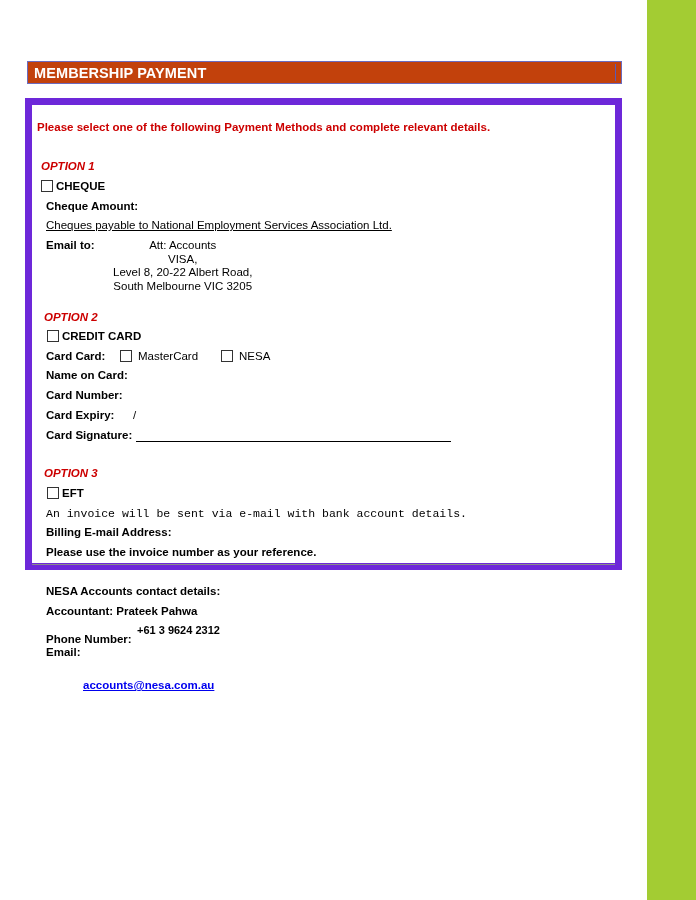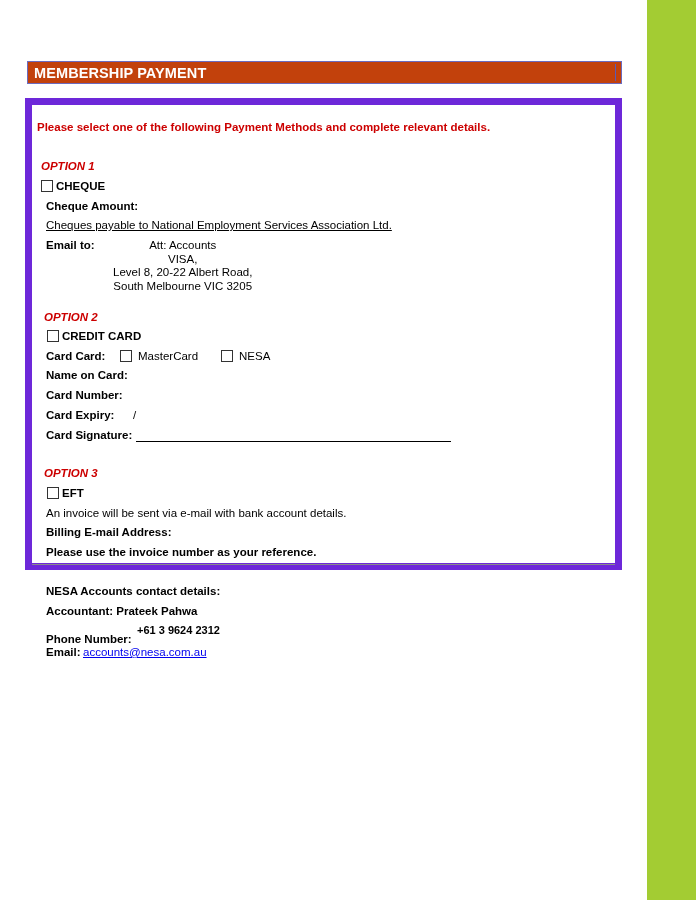--- a/index.html
+++ b/index.html
@@ -33,21 +33,21 @@
     .t { position: absolute; font-size: 11.5px; white-space: nowrap; }
     .b { font-weight: bold; }
     .red { color: #cc0000; }
     .opt { color: #cc0000; font-weight: bold; font-style: italic; font-size: 11.5px; }
     .cb {
       position: absolute; width: 10px; height: 10px; border: 1px solid #333; background: #fff;
     }
     .sig-line {
       position: absolute; height: 1px; background: #000;
     }
-    .link { color: #0000ee; text-decoration: underline; font-weight: normal; }
+    .link { color: #0000ee; text-decoration: underline; font-weight: bold; margin-top: 33px; }
     .addr { line-height: 13.5px; }
   </style>
 </head>
 <body>
 
 <div class="green-bar"></div>
 
 <div class="header-bar">
   <span class="title">MEMBERSHIP PAYMENT</span>
   <span class="rule"></span>
@@ -81,21 +81,21 @@
   <span class="t b" style="left:14px; top:264px;">Name on Card:</span>
   <span class="t b" style="left:14px; top:284px;">Card Number:</span>
   <span class="t b" style="left:14px; top:304px;">Card Expiry:</span>
   <span class="t" style="left:101px; top:304px;">/</span>
   <span class="t b" style="left:14px; top:324px;">Card Signature:</span>
   <span class="sig-line" style="left:104px; top:336px; width:315px;"></span>
 
   <span class="t opt" style="left:12px; top:362px;">OPTION 3</span>
   <span class="cb" style="left:15px; top:382px;"></span>
   <span class="t b" style="left:30px; top:382px;">EFT</span>
-  <span class="t" style="left:14px; top:402px;">An invoice will be sent via e-mail with bank account details.</span>
+  <span class="t" style="left:14px; top:402px;font-family:Liberation Mono, monospace;">An invoice will be sent via e-mail with bank account details.</span>
   <span class="t b" style="left:14px; top:421px;">Billing E-mail Address:</span>
   <span class="t b" style="left:14px; top:441px;">Please use the invoice number as your reference.</span>
 
   <div class="divider"></div>
 
   <span class="t b" style="left:14px; top:480px;">NESA Accounts contact details:</span>
   <span class="t b" style="left:14px; top:500px;">Accountant: Prateek Pahwa</span>
   <span class="t b" style="left:14px; top:528px;">Phone Number:</span>
   <span class="t b" style="left:105px; top:519px; font-size:11px;">+61 3 9624 2312</span>
   <span class="t b" style="left:14px; top:541px;">Email:</span>

